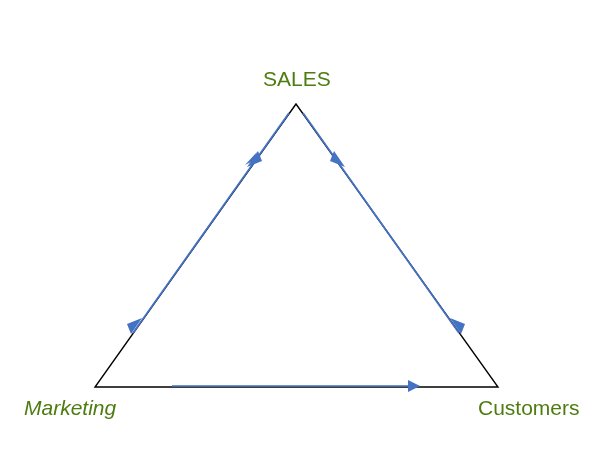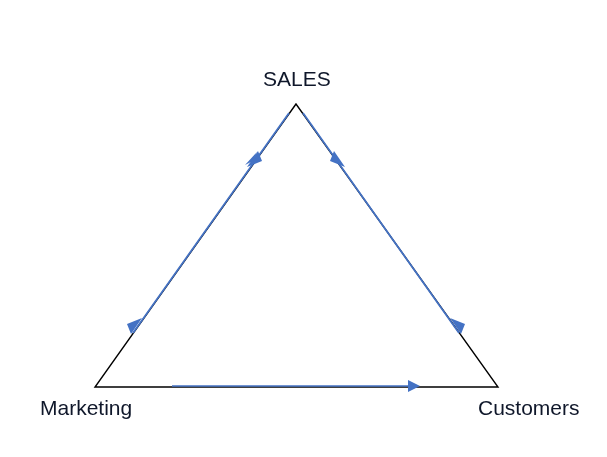--- a/index.html
+++ b/index.html
@@ -21,32 +21,33 @@
     position: absolute;
     left: 0;
     top: 0;
     width: 607px;
     height: 457px;
     display: block;
   }
   .node-label {
     position: absolute;
     white-space: nowrap;
-    color: #0f172a;
+    color: #4d7c0f;
     font-size: 21px;
     line-height: 1;
     font-weight: 400;
   }
   #label-sales {
     left: 263px;
     top: 68px;
   }
   #label-marketing {
-    left: 40px;
+    left: 24px;
     top: 397px;
+    font-style: italic;
   }
   #label-customers {
     left: 478px;
     top: 397px;
   }
 </style>
 </head>
 <body>
 
 <div id="canvas">

